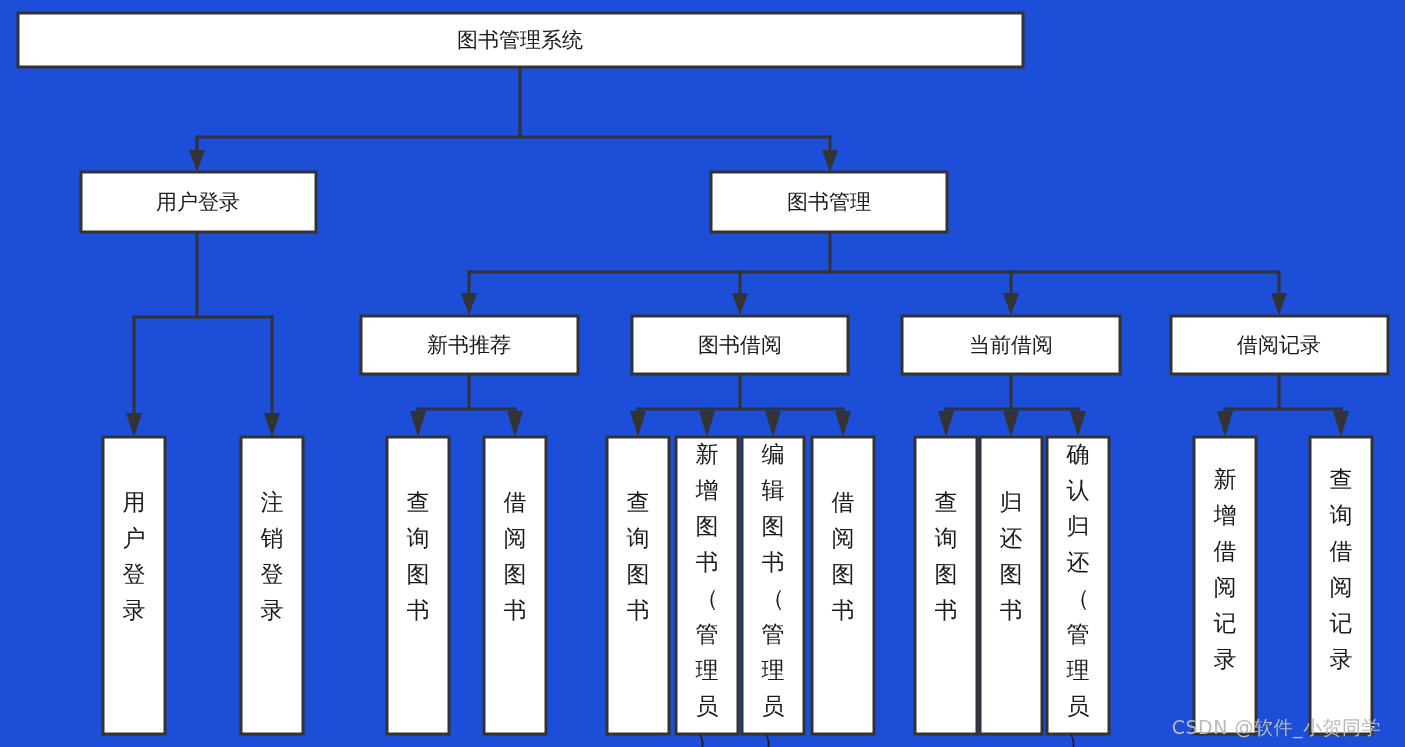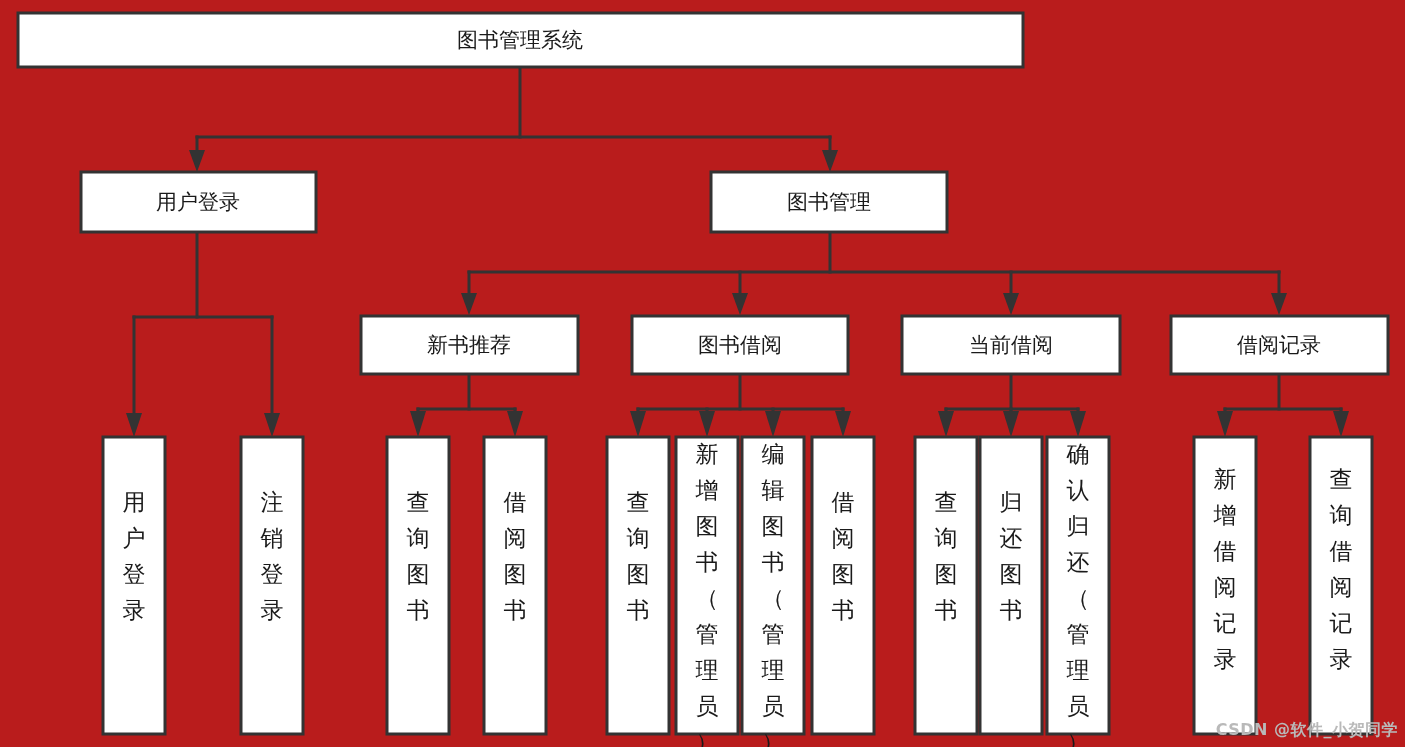--- a/index.html
+++ b/index.html
@@ -10,21 +10,21 @@
   body {
     width: 1405px;
     height: 747px;
     font-family: "DejaVu Sans", "Liberation Sans", sans-serif;
     overflow: hidden;
   }
   #diagram-root {
     position: relative;
     width: 1405px;
     height: 747px;
-    background: #b91c1c;
+    background: #1d4ed8;
   }
   svg.diagram-canvas {
     position: absolute;
     top: 0; left: 0;
     width: 1405px;
     height: 747px;
   }
   .node-box {
     fill: #ffffff;
     stroke: #333333;
@@ -48,28 +48,27 @@
     dominant-baseline: middle;
   }
   .node-label-vertical {
     font-family: "DejaVu Sans", "Liberation Sans", sans-serif;
     fill: #1a1a1a;
     font-size: 23px;
     text-anchor: middle;
   }
   .watermark {
     position: absolute;
-    right: 7px;
+    right: 24px;
     bottom: 6px;
     font-family: "DejaVu Sans", "Liberation Sans", sans-serif;
-    font-size: 16px;
+    font-size: 19px;
     color: #b9b9b9;
     white-space: nowrap;
     letter-spacing: 0.5px;
-    font-weight: bold;
   }
 </style>
 </head>
 <body>
 
 <div id="diagram-root">
 
   <svg class="diagram-canvas" viewBox="0 0 1405 747" xmlns="http://www.w3.org/2000/svg">
 
     <g>

